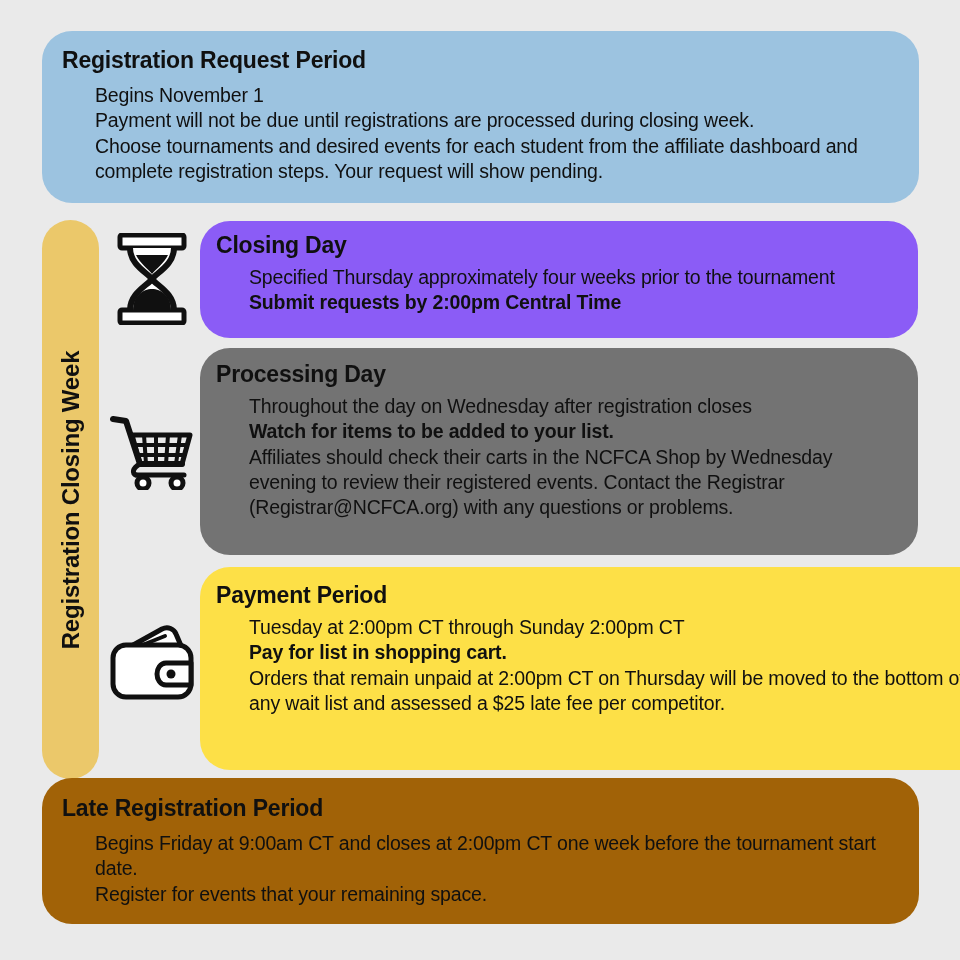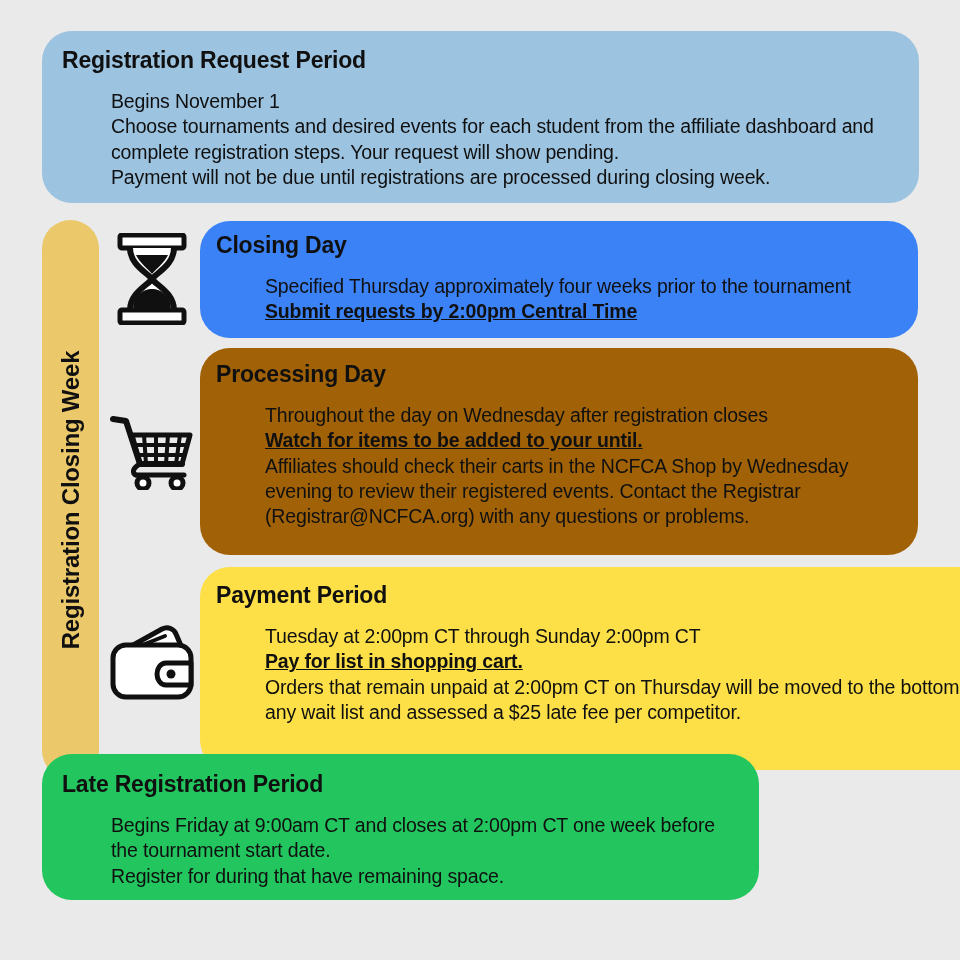--- a/index.html
+++ b/index.html
@@ -32,35 +32,34 @@
   .card-title {
     font-weight: bold;
     font-size: 23px;
     letter-spacing: -0.2px;
     line-height: 1.1;
     color: #101010;
     margin: 0;
   }
 
   .card-body {
-    margin: 16px;
+    margin: 0;
     padding-left: 33px;
     font-size: 19.5px;
     line-height: 1.29;
     color: #101010;
     letter-spacing: -0.15px;
   }
 
   .card-body p {
     margin: 0;
   }
 
   .card-body p.strong {
     font-weight: bold;
-    text-decoration: underline;
   }
 
   
   #card-request {
     left: 42px;
     top: 31px;
     width: 877px;
     height: 172px;
     background: #9cc3e0;
     padding: 17px 26px 0 20px;
@@ -101,71 +100,71 @@
   #icon-hourglass { top: 222px; height: 114px; }
   #icon-cart      { top: 398px; height: 108px; }
   #icon-wallet    { top: 612px; height: 100px; }
 
   
   #card-closing {
     left: 200px;
     top: 221px;
     width: 718px;
     height: 117px;
-    background: #3b82f6;
+    background: #8b5cf6;
     padding: 12px 7px 0 16px;
   }
   #card-closing .card-title { margin-bottom: 7px; }
 
   
   #card-processing {
     left: 200px;
     top: 348px;
     width: 718px;
     height: 207px;
-    background: #a16207;
+    background: #737373;
     padding: 14px 20px 0 16px;
   }
   #card-processing .card-title { margin-bottom: 7px; }
 
   
   #card-payment {
     left: 200px;
     top: 567px;
     width: 820px;
     height: 203px;
     background: #fde047;
     padding: 16px 20px 0 16px;
   }
   #card-payment .card-title { margin-bottom: 7px; }
 
   
   #card-late {
     left: 42px;
-    top: 754px;
-    width: 717px;
+    top: 778px;
+    width: 877px;
     height: 146px;
-    background: #22c55e;
+    background: #a16207;
     padding: 18px 26px 0 20px;
   }
   #card-late .card-title { margin-bottom: 10px; }
 
   svg { display: block; }
 </style>
 </head>
 <body>
 
 <div class="infographic">
 
   <div class="card" id="card-request">
     <h2 class="card-title">Registration Request Period</h2>
     <div class="card-body">
       <p>Begins November 1</p>
+      <p>Payment will not be due until registrations are processed during closing week.</p>
       <p>Choose tournaments and desired events for each student from the affiliate dashboard and complete registration steps. Your request will show pending.</p>
-      <p>Payment will not be due until registrations are processed during closing week.</p>
     </div>
   </div>
 
   <div id="sidebar-week">
     <span class="vertical-label">Registration Closing Week</span>
   </div>
 
   <div class="icon-slot" id="icon-hourglass">
     <svg width="72" height="92" viewBox="0 0 72 92" aria-hidden="true">
       <rect x="4" y="2" width="64" height="13" rx="2" fill="#fff" stroke="#101010" stroke-width="5"></rect>
@@ -195,21 +194,21 @@
       <path d="M26 61 L74 61" stroke="#101010" stroke-width="5" stroke-linecap="round"></path>
       <circle cx="33" cy="69" r="6" fill="#fff" stroke="#101010" stroke-width="5"></circle>
       <circle cx="67" cy="69" r="6" fill="#fff" stroke="#101010" stroke-width="5"></circle>
     </svg>
   </div>
 
   <div class="card" id="card-processing">
     <h2 class="card-title">Processing Day</h2>
     <div class="card-body">
       <p>Throughout the day on Wednesday after registration closes</p>
-      <p class="strong">Watch for items to be added to your until.</p>
+      <p class="strong">Watch for items to be added to your list.</p>
       <p>Affiliates should check their carts in the NCFCA Shop by Wednesday evening to review their registered events. Contact the Registrar (Registrar@NCFCA.org) with any questions or problems.</p>
     </div>
   </div>
 
   <div class="icon-slot" id="icon-wallet">
     <svg width="88" height="78" viewBox="0 0 88 78" aria-hidden="true">
       <path d="M18 26 L54 6 C60 3 66 6 68 11 L74 25" fill="#fff" stroke="#101010" stroke-width="5" stroke-linejoin="round" stroke-linecap="round"></path>
       <path d="M27 25 L57 13" stroke="#101010" stroke-width="4" stroke-linecap="round"></path>
       <rect x="5" y="22" width="78" height="52" rx="13" fill="#fff" stroke="#101010" stroke-width="5"></rect>
       <path d="M58 40 L83 40 L83 62 L58 62 C52 62 49 56 49 51 C49 46 52 40 58 40 Z" fill="#fff" stroke="#101010" stroke-width="5" stroke-linejoin="round"></path>
@@ -223,17 +222,17 @@
       <p>Tuesday at 2:00pm CT through Sunday 2:00pm CT</p>
       <p class="strong">Pay for list in shopping cart.</p>
       <p>Orders that remain unpaid at 2:00pm CT on Thursday will be moved to the bottom of any wait list and assessed a $25 late fee per competitor.</p>
     </div>
   </div>
 
   <div class="card" id="card-late">
     <h2 class="card-title">Late Registration Period</h2>
     <div class="card-body">
       <p>Begins Friday at 9:00am CT and closes at 2:00pm CT one week before the tournament start date.</p>
-      <p>Register for during that have remaining space.</p>
+      <p>Register for events that your remaining space.</p>
     </div>
   </div>
 
 </div>
 
 </body></html>

